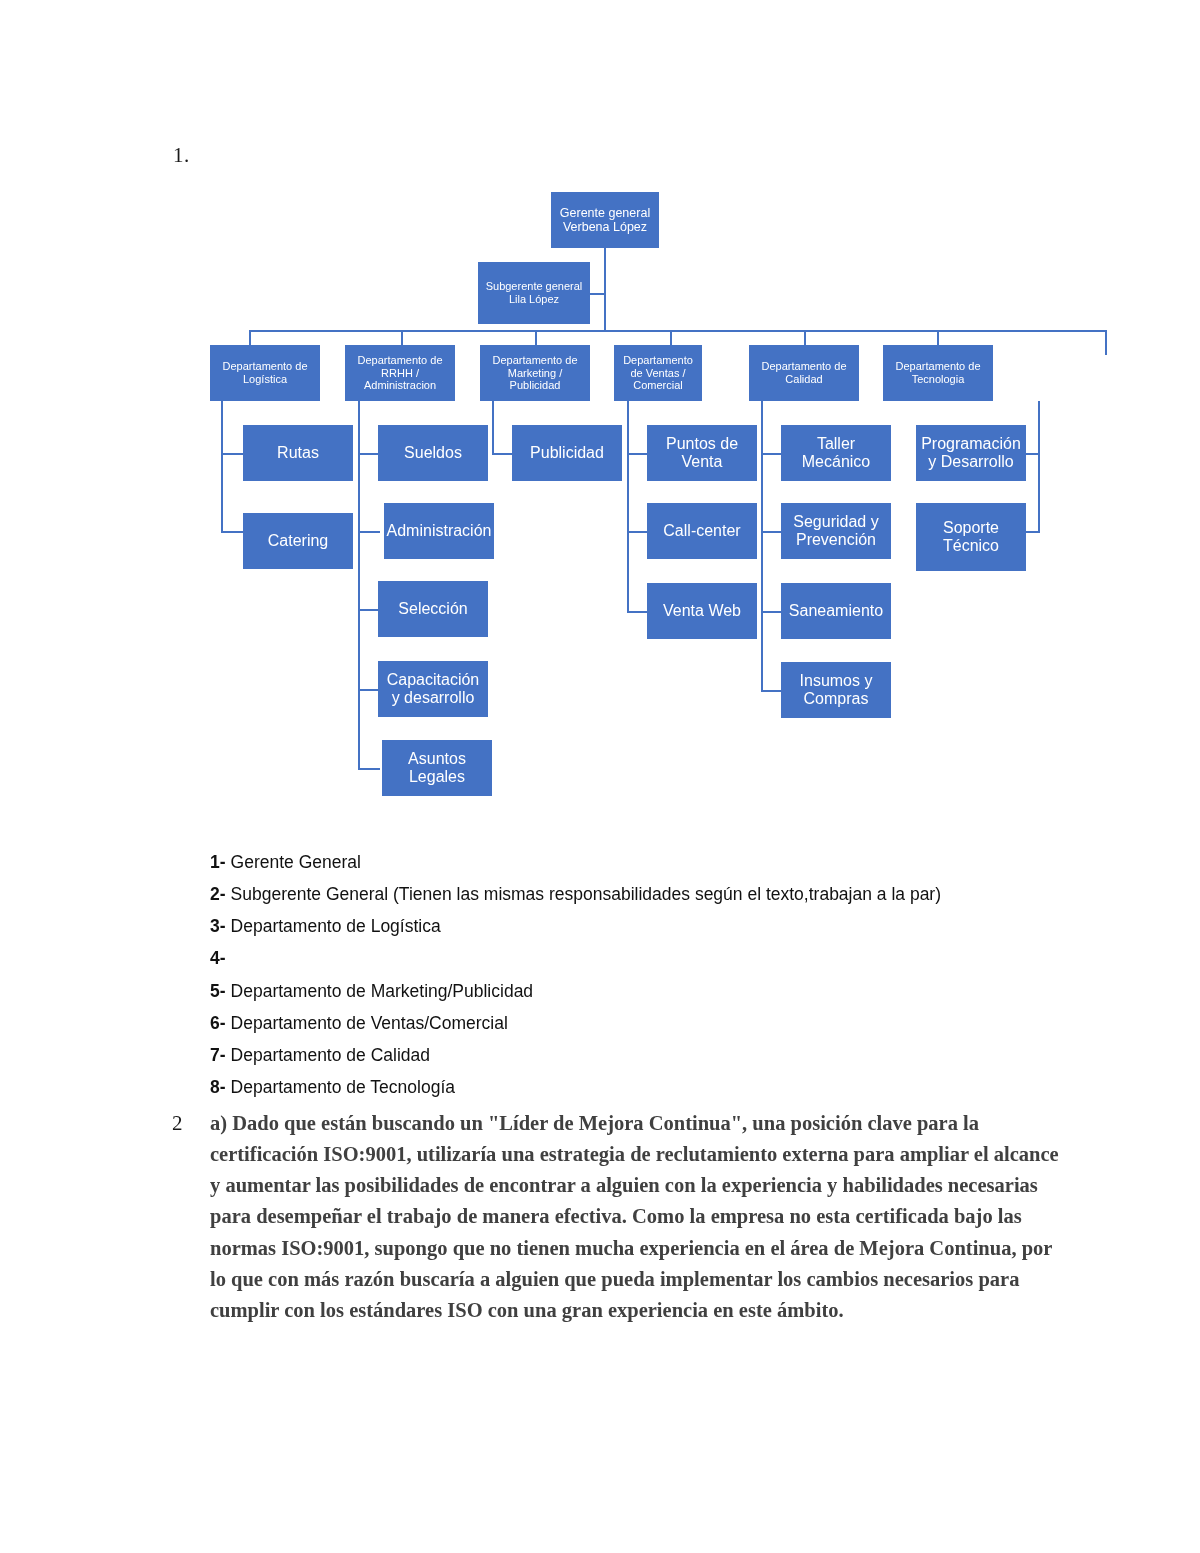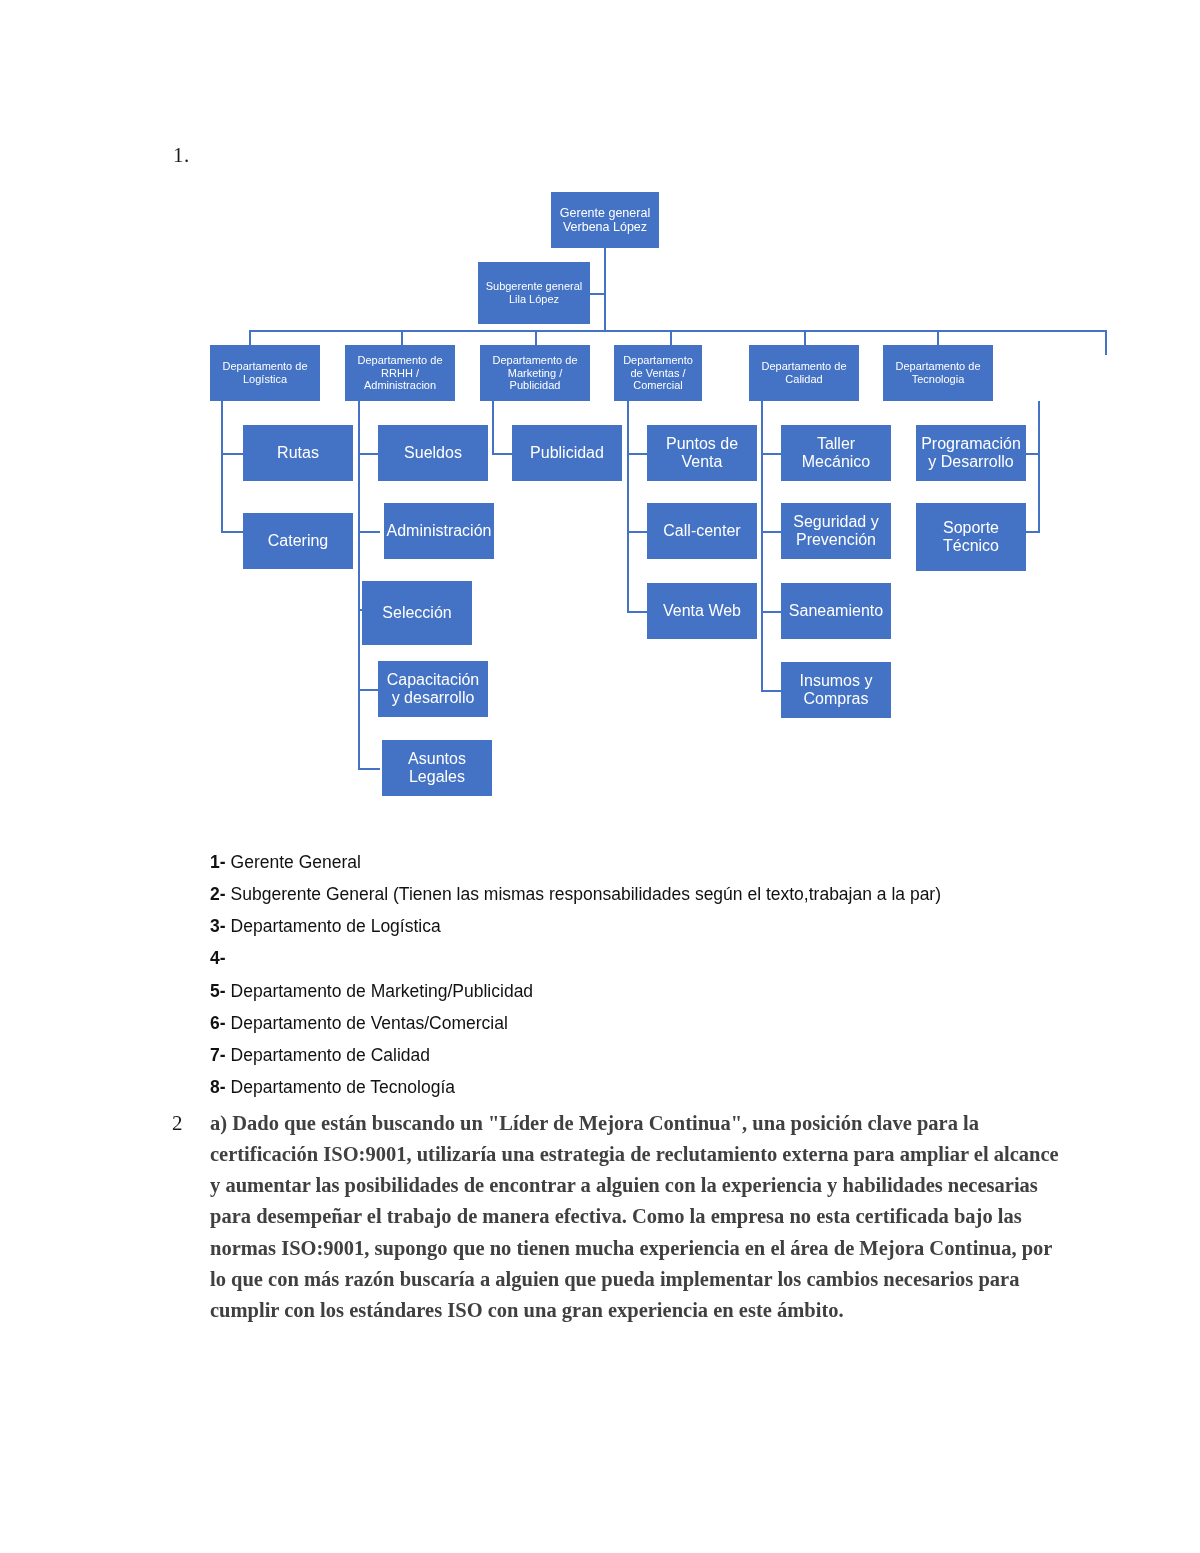--- a/index.html
+++ b/index.html
@@ -149,21 +149,21 @@
     <div class="node dept" style="left:300px; top:165px; width:110px; height:56px;">Departamento de Marketing / Publicidad</div>
     <div class="node dept" style="left:434px; top:165px; width:88px; height:56px;">Departamento de Ventas / Comercial</div>
     <div class="node dept" style="left:569px; top:165px; width:110px; height:56px;">Departamento de Calidad</div>
     <div class="node dept" style="left:703px; top:165px; width:110px; height:56px;">Departamento de Tecnologia</div>
 
     <div class="node sub" style="left:63px; top:245px; width:110px; height:56px;">Rutas</div>
     <div class="node sub" style="left:63px; top:333px; width:110px; height:56px;">Catering</div>
 
     <div class="node sub" style="left:198px; top:245px; width:110px; height:56px;">Sueldos</div>
     <div class="node sub" style="left:198px; top:323px; width:110px; height:56px;margin-left:6px;">Administración</div>
-    <div class="node sub" style="left:182px; top:401px; width:110px; height:64px;">Selección</div>
+    <div class="node sub" style="left:198px; top:401px; width:110px; height:56px;">Selección</div>
     <div class="node sub" style="left:198px; top:481px; width:110px; height:56px;">Capacitación y desarrollo</div>
     <div class="node sub" style="left:202px; top:560px; width:110px; height:56px;">Asuntos Legales</div>
 
     <div class="node sub" style="left:332px; top:245px; width:110px; height:56px;">Publicidad</div>
 
     <div class="node sub" style="left:467px; top:245px; width:110px; height:56px;">Puntos de Venta</div>
     <div class="node sub" style="left:467px; top:323px; width:110px; height:56px;">Call-center</div>
     <div class="node sub" style="left:467px; top:403px; width:110px; height:56px;">Venta Web</div>
 
     <div class="node sub" style="left:601px; top:245px; width:110px; height:56px;">Taller Mecánico</div>

